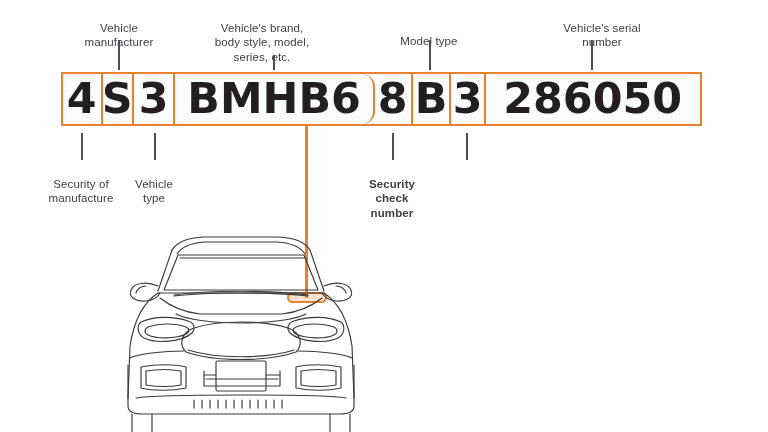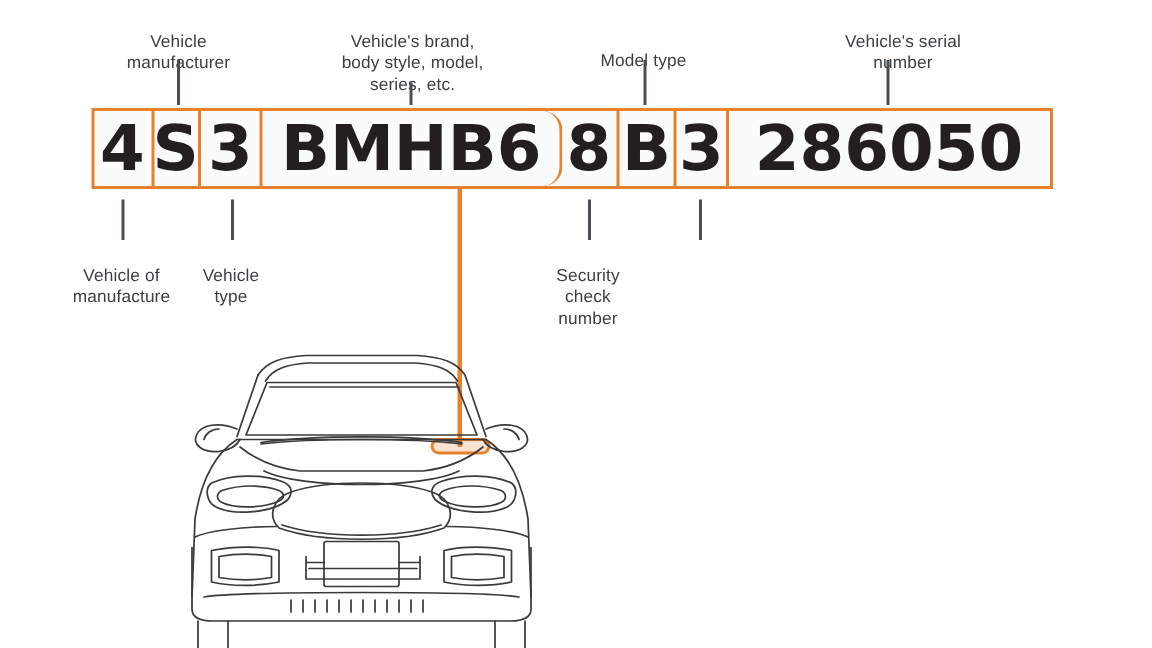--- a/index.html
+++ b/index.html
@@ -104,21 +104,21 @@
 <body>
 
 <div id="stage">
 
   <div class="callout" style="left:59px; top:6px; width:120px;">
     <span class="txt">Vehicle
 manufacturer</span>
   </div>
   <div class="leader" style="left:118px; top:40px; height:30px;"></div>
 
-  <div class="callout" style="left:203px; top:6px; width:144px;">
+  <div class="callout" style="left:190px; top:6px; width:144px;">
     <span class="txt">Vehicle's brand,
 body style, model,
 series, etc.</span>
   </div>
   <div class="leader" style="left:273px; top:55px; height:15px;"></div>
 
   <div class="callout" style="left:370px; top:19px; width:118px;">
     <span class="txt">Model type</span>
   </div>
   <div class="leader" style="left:429px; top:40px; height:30px;"></div>
@@ -151,32 +151,32 @@
     <div class="vin-seg" style="width:35px;">
       <span class="vin-chars">3</span>
     </div>
     <div class="vin-seg" style="width:214px;">
       <span class="vin-chars">286050</span>
     </div>
   </div>
 
   <div class="leader" style="left:81px; top:133px; height:27px;"></div>
   <div class="callout" style="left:21px; top:162px; width:120px;">
-    <span class="txt">Vehicle of
+    <span class="txt">Security of
 manufacture</span>
   </div>
 
   <div class="leader" style="left:154px; top:133px; height:27px;"></div>
   <div class="callout" style="left:119px; top:162px; width:70px;">
     <span class="txt">Vehicle
 type</span>
   </div>
 
   <div class="leader" style="left:392px; top:133px; height:27px;"></div>
-  <div class="callout" style="left:345px; top:162px; width:94px;">
+  <div class="callout" style="left:345px; top:162px; width:94px;font-weight:bold;">
     <span class="txt">Security
 check
 number</span>
   </div>
 
   <div class="leader" style="left:466px; top:133px; height:27px;"></div>
 
   <div id="vin-pointer"></div>
   <div id="vin-plate-marker"></div>
 

